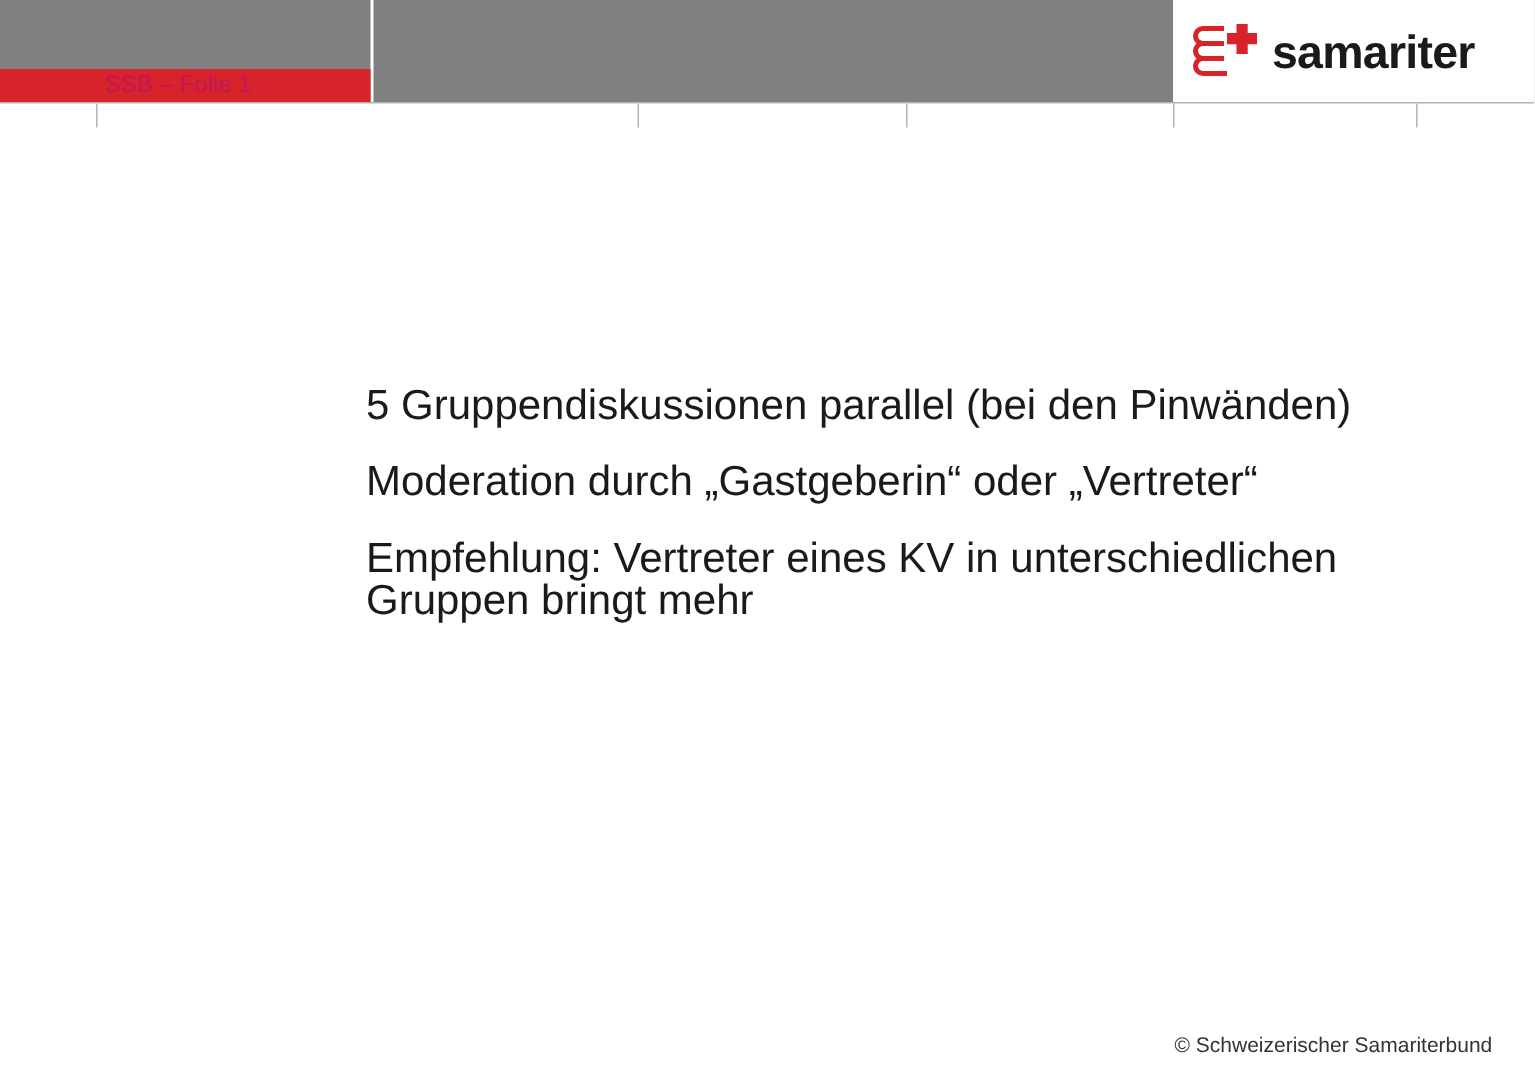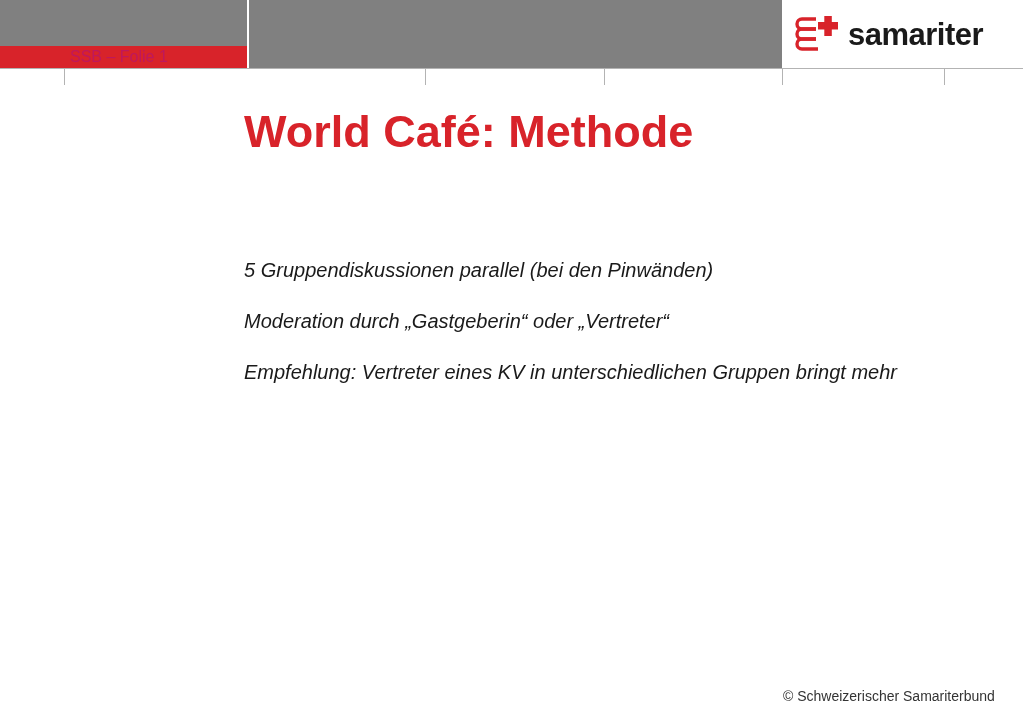--- a/index.html
+++ b/index.html
@@ -121,25 +121,24 @@
   }
 
   
   .body-block {
     position: absolute;
     left: 244px;
     top: 256px;
     width: 745px;
   }
   .body-line {
-    font-size: 20px;
+    font-size: 28px;
     color: #1a1a1a;
     line-height: 28px;
     margin-bottom: 23px;
-    font-style: italic;
   }
   .body-line:last-child { margin-bottom: 4px; }
 
   
   .footer-copy {
     position: absolute;
     left: 783px;
     top: 688px;
     font-size: 14px;
     color: #333333;
@@ -175,21 +174,20 @@
   <div class="red-tab"></div>
   <div class="red-tab-label">SSB – Folie 1</div>
 
   <div class="under-rule"></div>
   <div class="tick t1"></div>
   <div class="tick t2"></div>
   <div class="tick t3"></div>
   <div class="tick t4"></div>
   <div class="tick t5"></div>
 
-  <div class="slide-title">World Café: Methode</div>
 
   <div class="body-block">
     <div class="body-line">5 Gruppendiskussionen parallel (bei den Pinwänden)</div>
     <div class="body-line">Moderation durch „Gastgeberin“ oder  „Vertreter“</div>
     <div class="body-line">Empfehlung: Vertreter eines KV in unterschiedlichen Gruppen  bringt mehr</div>
   </div>
 
   <div class="footer-copy">© Schweizerischer Samariterbund</div>
 
 </div>

